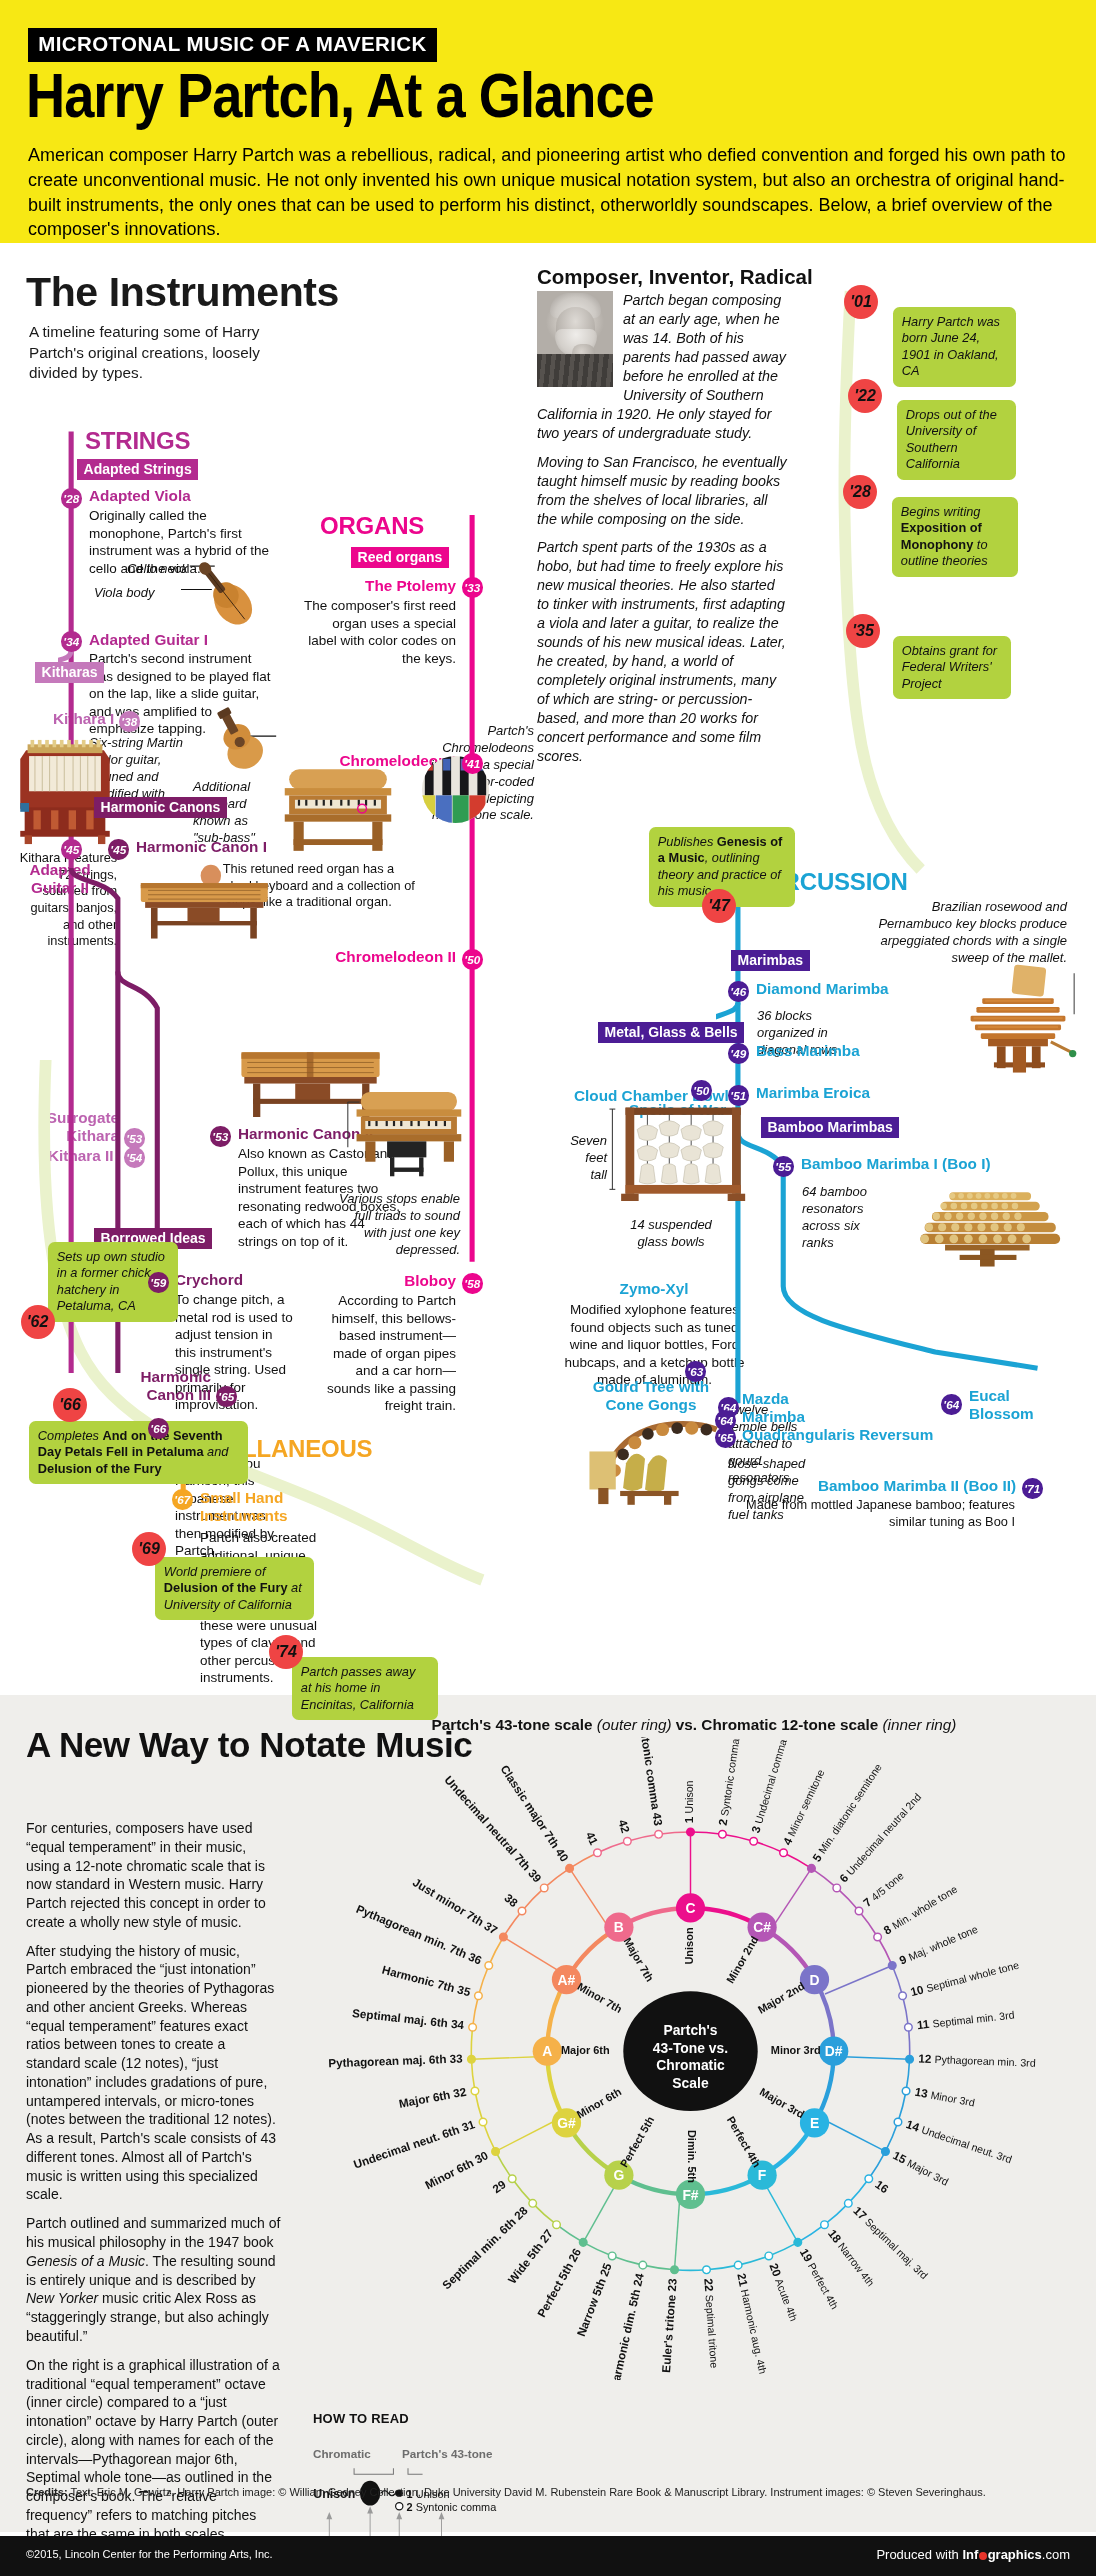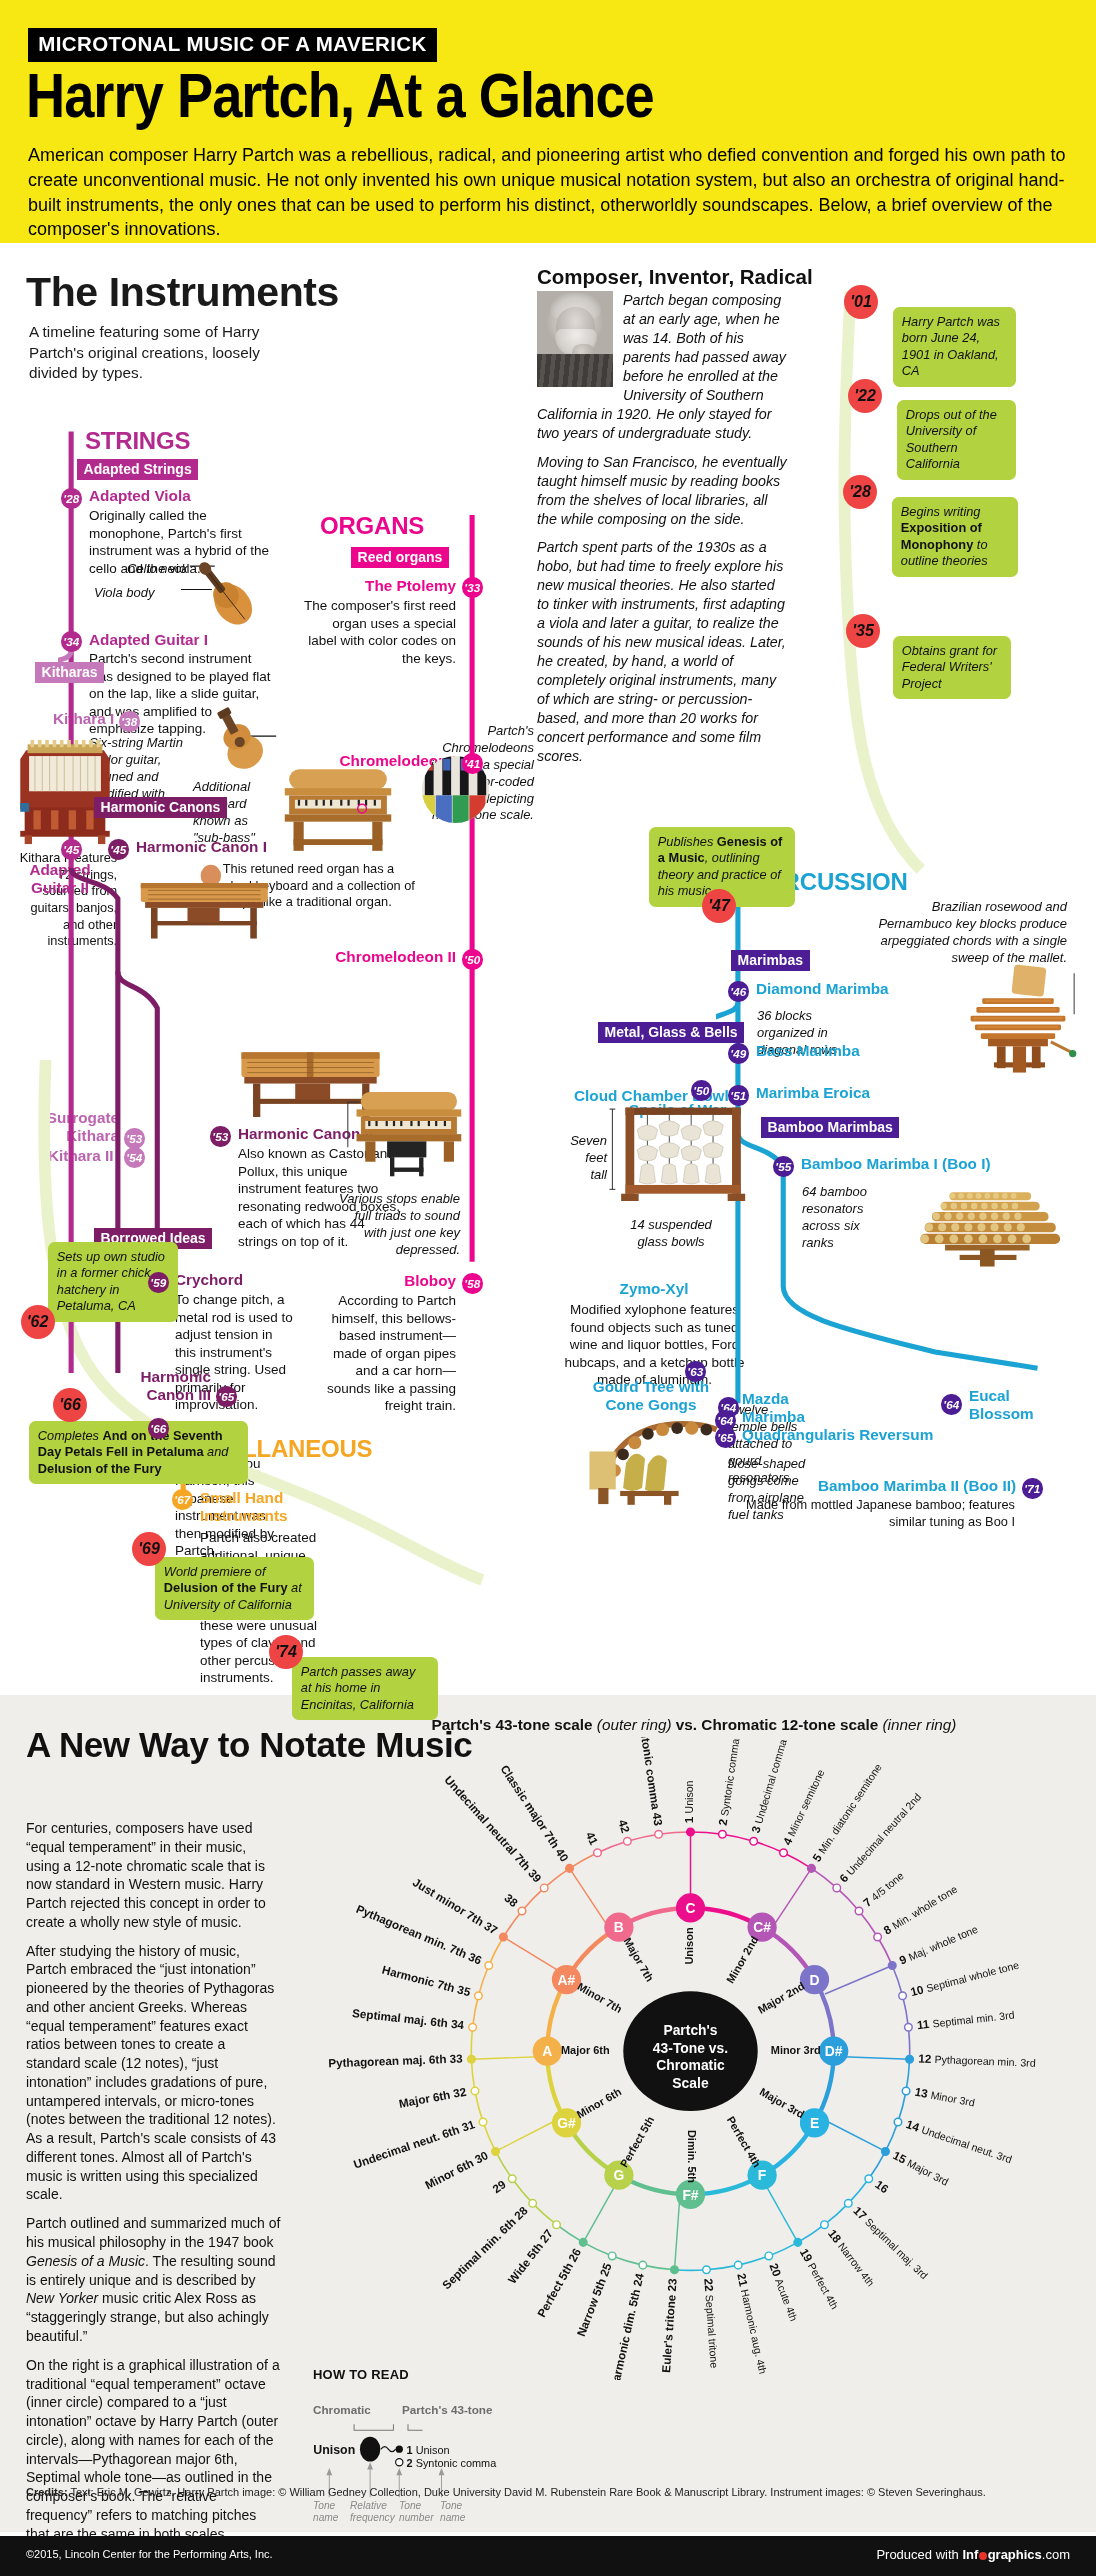--- a/index.html
+++ b/index.html
@@ -160,21 +160,21 @@
   #notate-body p { margin-bottom: 10.2px; }
   #wheel-title {
     position: absolute; left: 314px; top: 20.5px; width: 760px;
     text-align: center; font-size: 15.3px; font-weight: bold; color: #111;
   }
   #wheel-title i { font-weight: normal; }
 
   #howto {
     position: absolute; left: 313px; top: 672px; width: 241px;
   }
-  #howto h4 { font-size: 13px; font-weight: bold; color: #111; letter-spacing: 0.2px; }
+  #howto h4 { font-size: 13px; font-weight: bold; color: #111; letter-spacing: 0.2px; margin-top: 44px; }
   .ht-lbl { position: absolute; font-size: 11.7px; font-weight: bold; color: #6d6d6d; }
   .ht-small { position: absolute; font-size: 10.2px; font-style: italic; color: #8a8a8a; line-height: 1.15; }
 
   
   #credits {
     position: absolute; left: 0; top: 2485px; width: 1096px;
     padding: 0 26px; font-size: 11px; line-height: 1.35; color: #222;
   }
   #credits b { font-weight: bold; }
   #footer {

